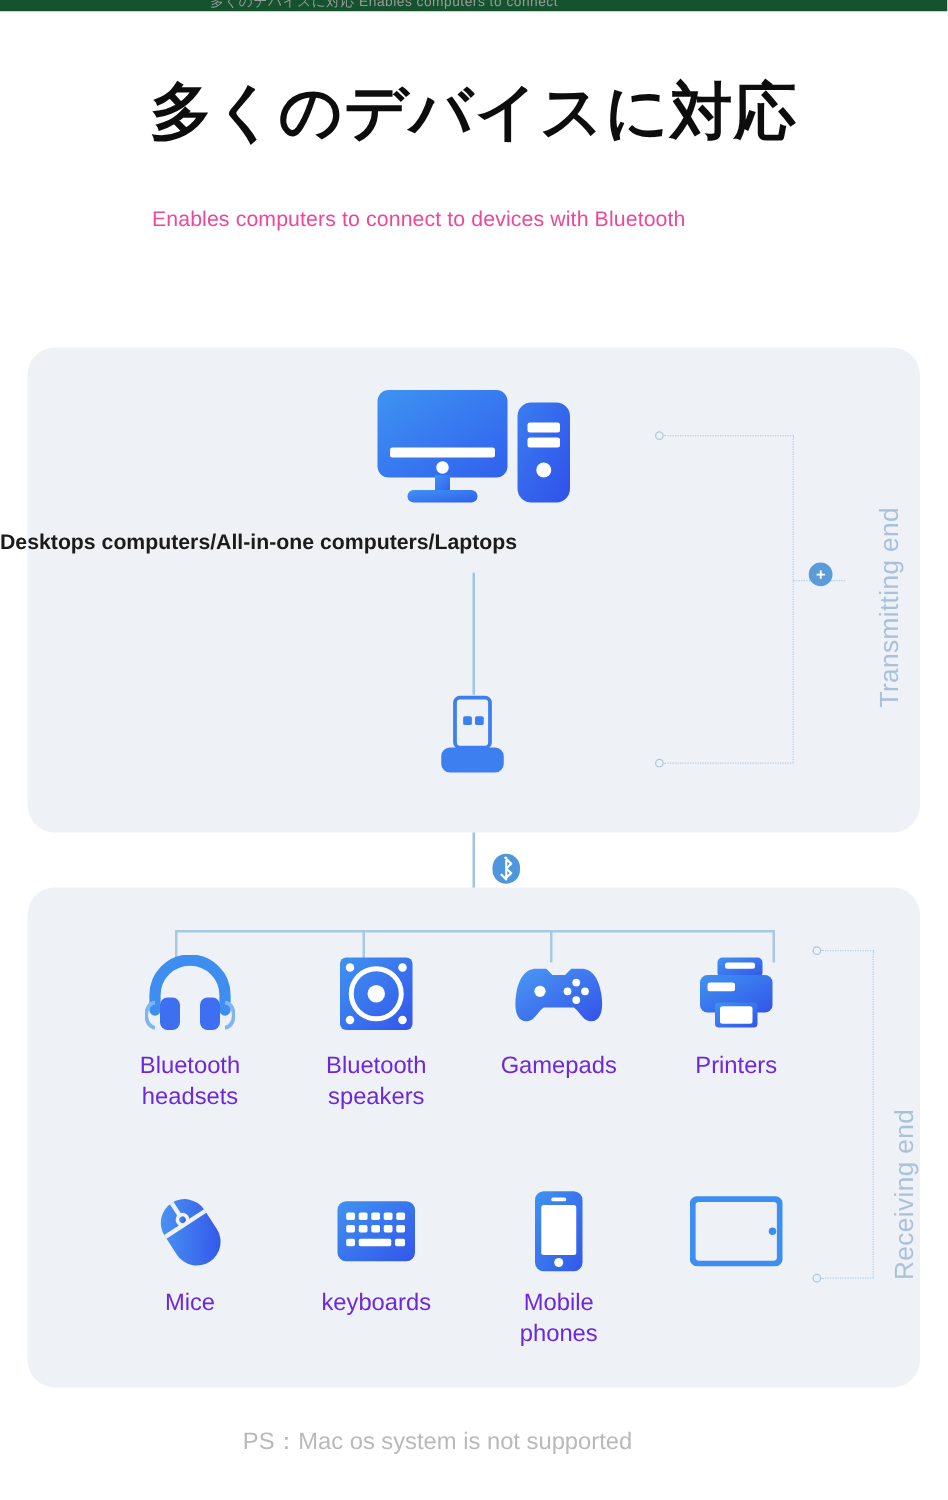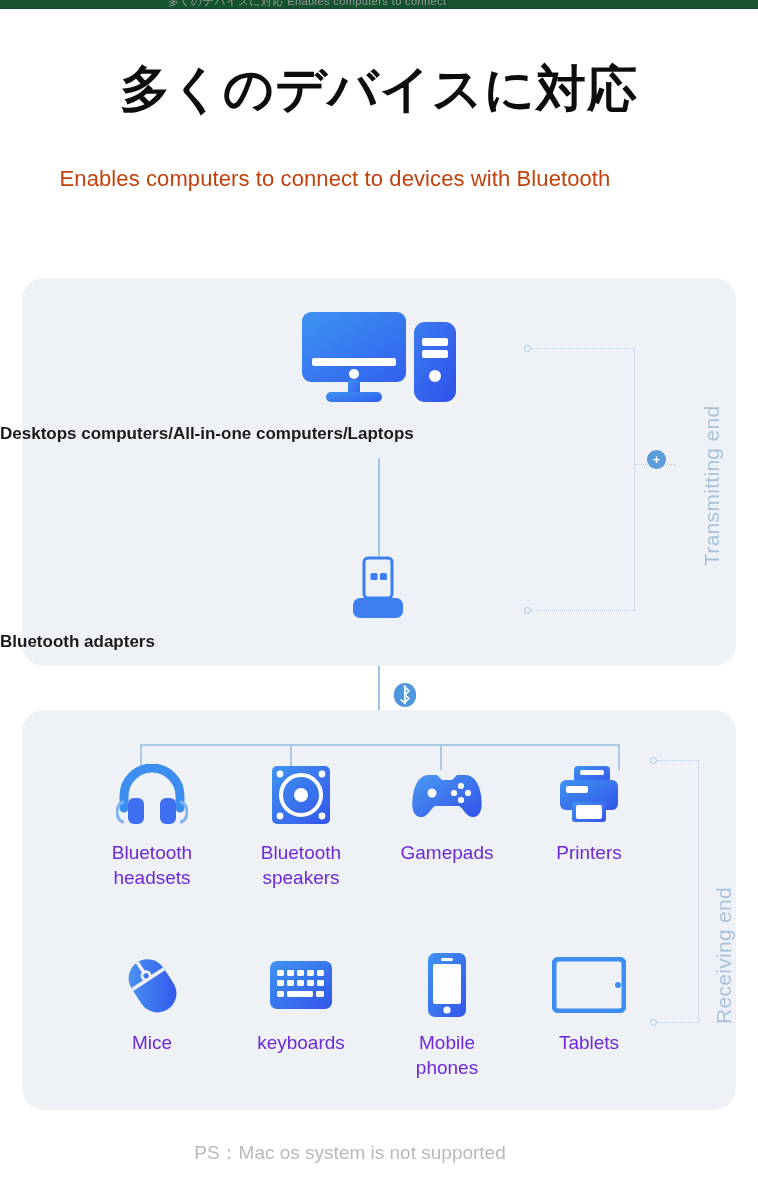--- a/index.html
+++ b/index.html
@@ -32,21 +32,21 @@
   .title {
     position: absolute; left: 0; top: 62px; width: 758px;
     text-align: center;
     font-size: 50px; font-weight: 700; color: #0d0d0d;
     letter-spacing: 1px;
     line-height: 1.08;
   }
   .subtitle {
     position: absolute; left: 0; top: 166px; width: 670px;
     text-align: center;
-    font-size: 22px; color: #c2410c; font-weight: 400;
+    font-size: 17px; color: #ec4899; font-weight: 400;
     letter-spacing: .1px;
   }
 
   
   .card {
     position: absolute;
     background: #eef2f7;
     border-radius: 22px;
   }
   #card-transmit { left: 22px; top: 278px; width: 714px; height: 388px; }
@@ -206,21 +206,20 @@
   <div class="abs" id="trunk-line"></div>
 
   <div class="abs" id="adapter-icon">
     <svg width="52" height="64" viewBox="0 0 52 64">
       <rect x="12" y="2" width="28" height="40" rx="4" fill="none" stroke="#3d7ff0" stroke-width="3"></rect>
       <rect x="18.5" y="17" width="7" height="7" rx="1.5" fill="#3d7ff0"></rect>
       <rect x="28" y="17" width="7" height="7" rx="1.5" fill="#3d7ff0"></rect>
       <path d="M8 42 h36 a7 7 0 0 1 7 7 v6 a7 7 0 0 1 -7 7 h-36 a7 7 0 0 1 -7 -7 v-6 a7 7 0 0 1 7 -7 z" fill="#3d7ff0"></path>
     </svg>
   </div>
-  <div class="device-caption" id="adapter-caption">Bluetooth adapters</div>
 
   <div class="abs" id="transmit-bracket">
     <span class="bracket-dot" style="left:0px; top:-3px;"></span>
     <span class="dotted-h" style="left:7px; top:0px; width:104px;"></span>
     <span class="dotted-v" style="left:110px; top:0px; height:262px;"></span>
     <span class="dotted-h" style="left:7px; top:262px; width:104px;"></span>
     <span class="bracket-dot" style="left:0px; top:259px;"></span>
     <span class="dotted-h" style="left:110px; top:116px; width:42px;"></span>
   </div>
   <div class="plus-badge" id="transmit-plus">+</div>
@@ -391,21 +390,20 @@
     <div class="lbl" style="white-space:pre-line">keyboards</div>
   </div>
 
   <div class="dev" id="dev-7">
     <div class="ico">
       <svg width="74" height="56" viewBox="0 0 74 56">
         <rect x="2" y="2" width="70" height="52" rx="5" fill="none" stroke="#3d8ef0" stroke-width="5"></rect>
         <circle cx="66" cy="28" r="3" fill="#3d8ef0"></circle>
       </svg>
     </div>
-    <div class="lbl" style="white-space:pre-line">Tablets</div>
   </div>
 
   <div class="abs" id="receive-bracket">
     <span class="bracket-dot" style="left:0px; top:-3px;"></span>
     <span class="dotted-h" style="left:7px; top:0px; width:42px;"></span>
     <span class="dotted-v" style="left:48px; top:0px; height:262px;"></span>
     <span class="dotted-h" style="left:7px; top:262px; width:42px;"></span>
     <span class="bracket-dot" style="left:0px; top:259px;"></span>
   </div>
   <div class="end-label" id="receive-label">Receiving end</div>

